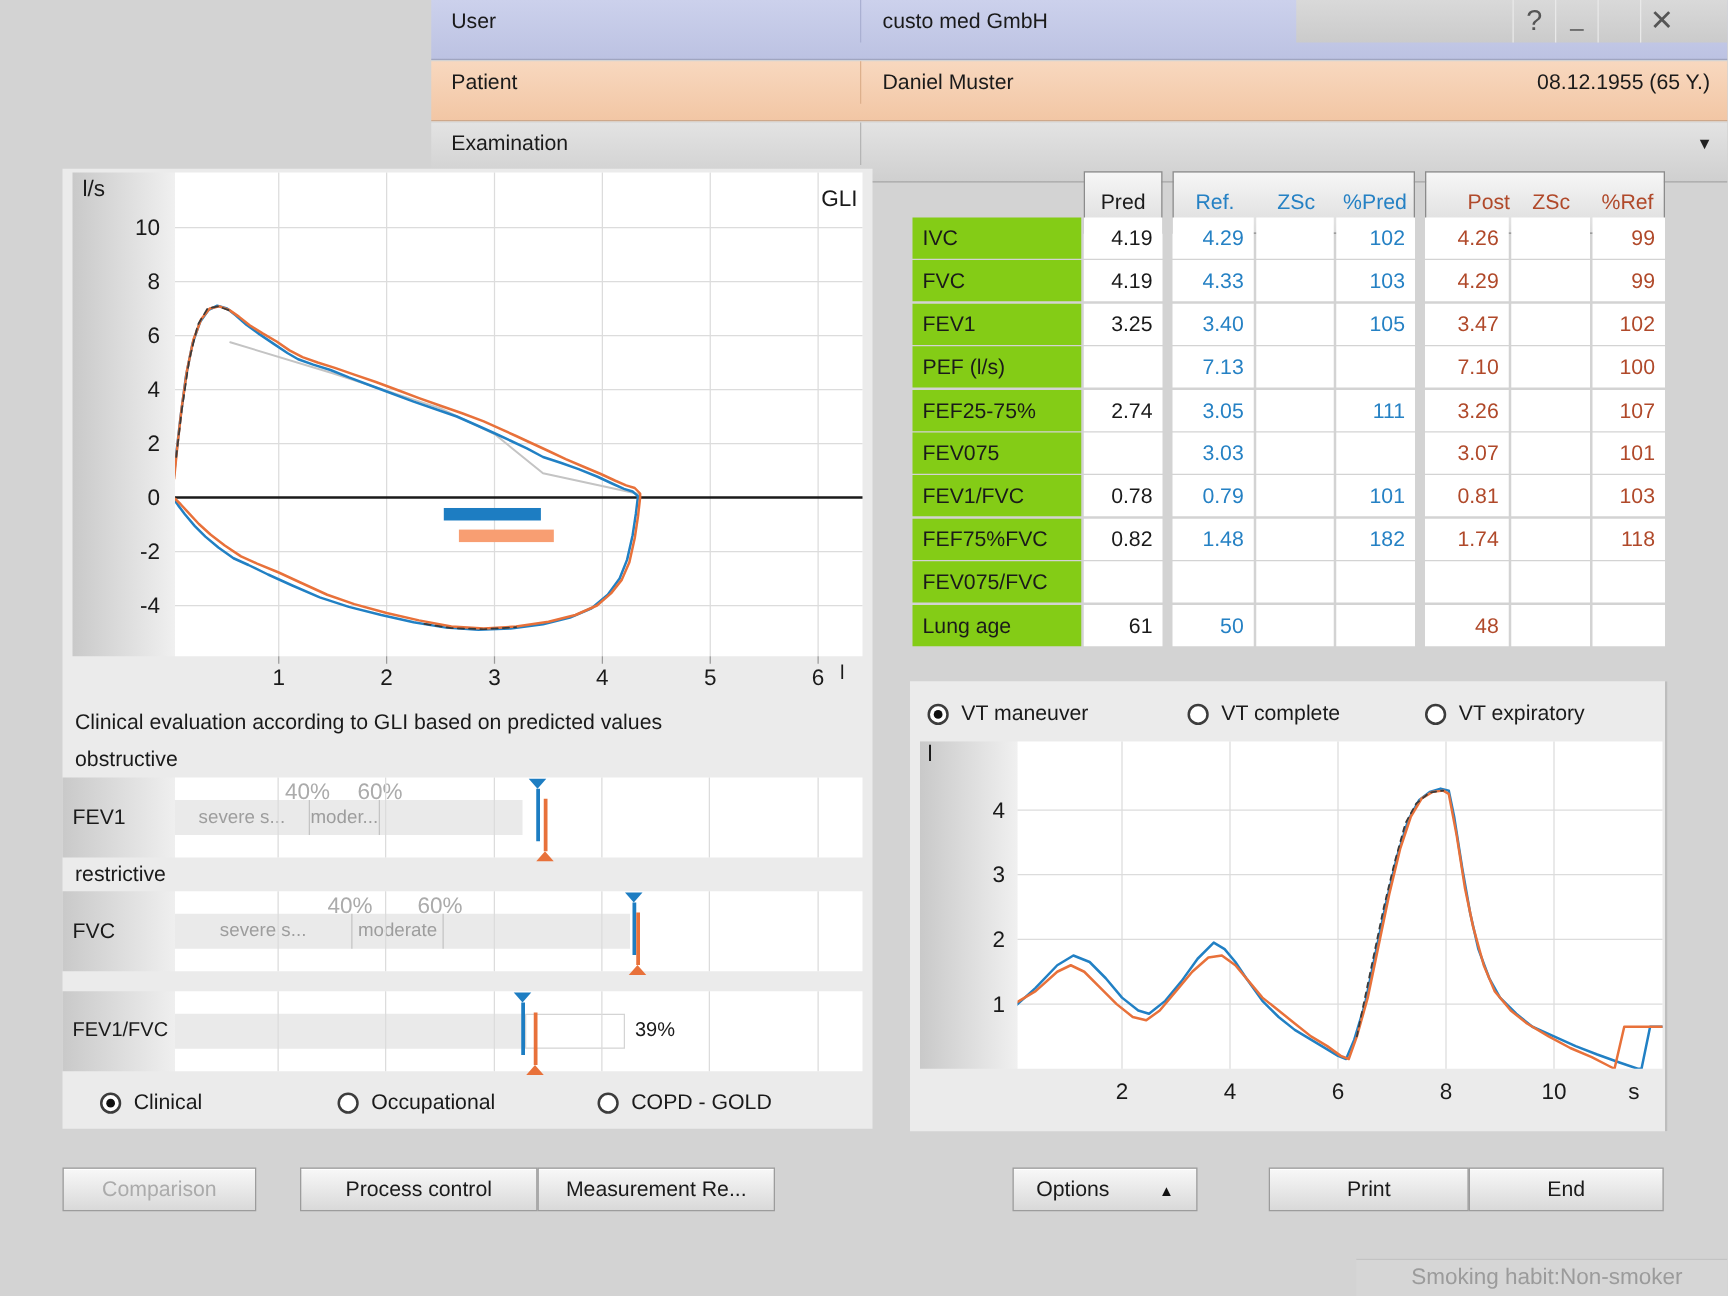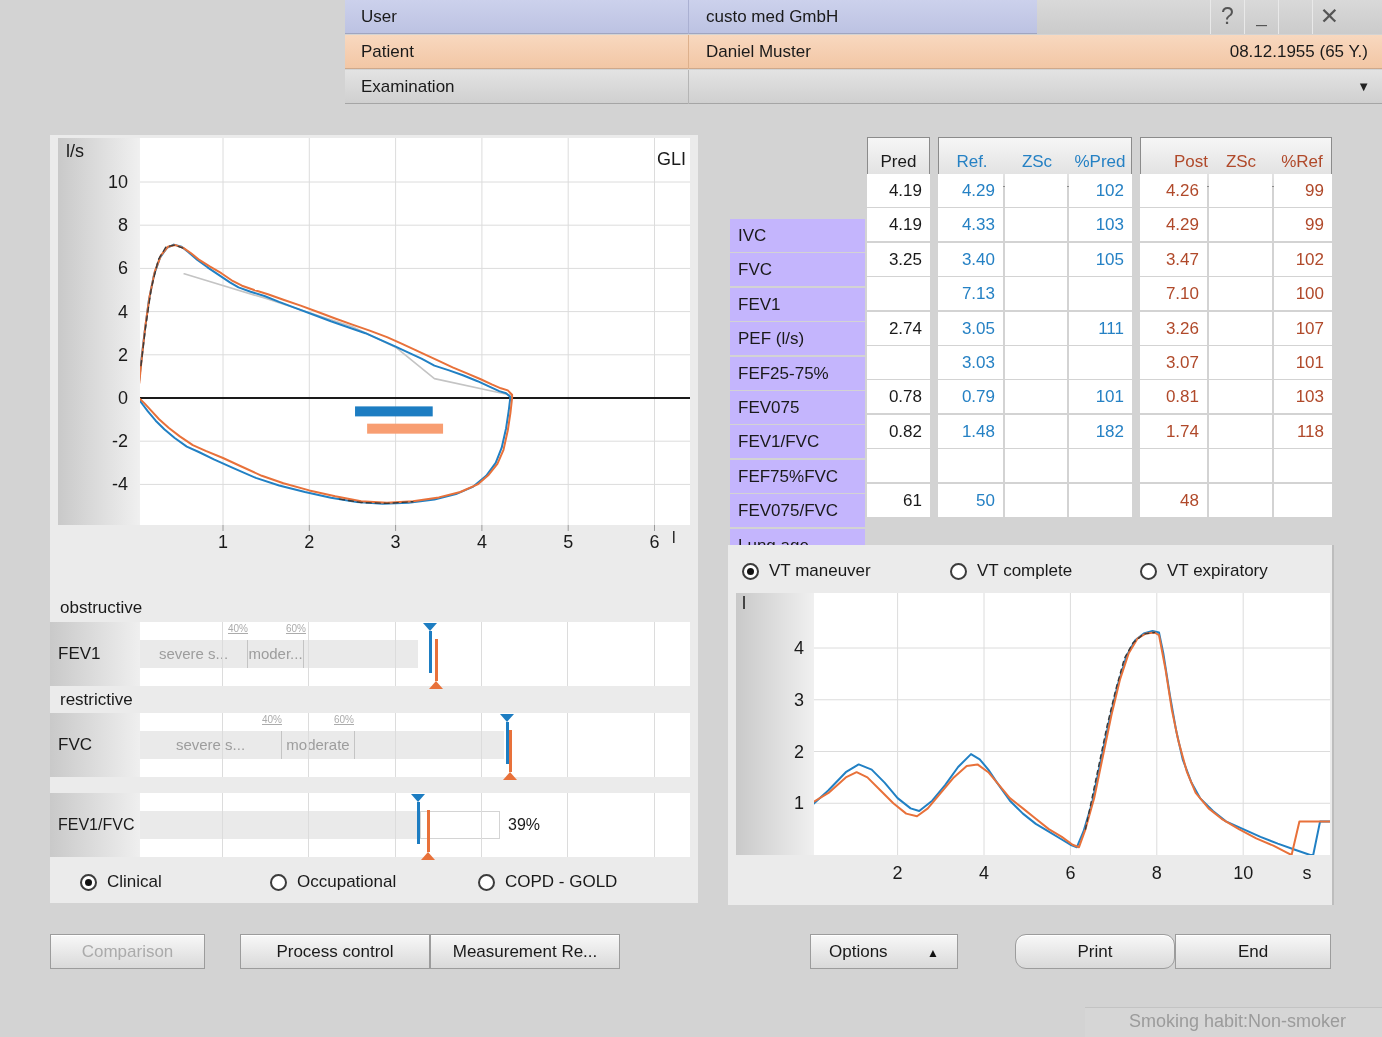--- a/index.html
+++ b/index.html
@@ -5,21 +5,21 @@
   * { margin:0; padding:0; box-sizing:border-box; }
   html,body { width:1382px; height:1037px; }
   body {
     position:relative; overflow:hidden;
     background:#d3d3d3;
     font-family:"Liberation Sans", sans-serif;
     color:#1a1a1a; font-size:17px;
   }
   
   .titlebar { position:absolute; left:345px; top:0; width:1037px; }
-  .trow3 { position:relative; height:34px; margin-bottom:1px; line-height:34px; }
+  .trow3 { position:relative; height:48px; margin-bottom:1px; line-height:34px; }
   .trow3 .lab { position:absolute; left:0; top:0; width:344px; height:34px; padding-left:16px; }
   .trow3 .val { position:absolute; left:345px; top:0; right:0; height:34px; padding-left:16px; }
   .row-user  { background:linear-gradient(#ccd1ec,#bcc2e2); box-shadow:inset 0 -1px 0 rgba(0,0,0,.15); }
   .row-user .val { right:346px; }
   .row-user .lab { border-right:1px solid #aab0d2; }
   .row-patient { background:linear-gradient(#f8d8bf,#f2c6a4); box-shadow:inset 0 -1px 0 rgba(0,0,0,.15); }
   .row-patient .lab { border-right:1px solid #ddb08c; }
   .row-exam { background:linear-gradient(#e3e3e3,#cfcfcf); box-shadow:inset 0 -1px 0 rgba(0,0,0,.2); }
   .row-exam .lab { border-right:1px solid #b5b5b5; }
   .pat-date { position:absolute; right:14px; top:0; }
@@ -32,38 +32,38 @@
   .panel-left { position:absolute; left:50px; top:135px; width:648px; height:768px; background:#ebebeb; }
   .panel-table { position:absolute; left:728px; top:135px; width:620px; height:398px; }
   .panel-vt { position:absolute; left:728px; top:545px; width:606px; height:360px; background:#ebebeb; border-right:2px solid #bdbdbd; }
   
   .eval-title { position:absolute; left:10px; font-size:17px; }
   .eval-row { position:absolute; left:0; width:648px; height:64px; }
   .eval-label-strip { position:absolute; left:0; top:0; width:90px; height:64px; background:linear-gradient(to right,#c9c9c9,#efefef); }
   .eval-label { position:absolute; left:8px; top:0; height:64px; line-height:64px; }
   .eval-grid { position:absolute; left:90px; top:0; width:550px; height:64px; background:#fff; }
   .eval-grid .vline { position:absolute; top:0; width:1px; height:100%; background:#dcdcdc; }
-  .pct-lab { position:absolute; top:1px; font-size:10px; color:#ababab;text-decoration:underline; }
+  .pct-lab { position:absolute; top:1px; font-size:18px; color:#ababab; }
   .sev-bar { position:absolute; top:18px; height:28px; left:0; background:#eaeaea; }
   .sev-seg { position:absolute; top:0; height:28px; line-height:28px; color:#9d9d9d; font-size:15px; text-align:center; border-right:1px solid #c4c4c4; overflow:hidden; white-space:nowrap; }
   .range-box { position:absolute; top:18px; height:28px; background:#fff; border:1px solid #d4d4d4; }
   .box-lab { position:absolute; top:18px; height:28px; line-height:28px; font-size:16px; }
   .marker { position:absolute; width:14px; top:0; height:64px; }
   .mk-line { position:absolute; left:5px; width:3px; }
   .mk-tri { position:absolute; left:0; width:0; height:0; border-left:7px solid transparent; border-right:7px solid transparent; }
   
   .radio-item { position:absolute; height:22px; display:flex; align-items:center; gap:10px; cursor:default; }
   .radio { width:17px; height:17px; border-radius:50%; border:2px solid #3c3c3c; background:#fff; position:relative; flex:none; }
   .radio.sel::after { content:""; position:absolute; left:3px; top:3px; width:7px; height:7px; border-radius:50%; background:#111; }
   
   .hbox { position:absolute; top:2px; height:50px; background:linear-gradient(#f6f6f6,#dcdcdc); border:1px solid #8b8b8b; display:flex; align-items:center; }
   .hbox span { display:block; text-align:center; }
   .trow { position:absolute; left:0; width:604px; height:33px; line-height:33px; }
   .tc { position:absolute; top:0; height:33px; background:#fff; text-align:right; padding-right:8px; }
-  .tc-label { left:2px; width:135px; background:#c4b5fd; text-align:left; padding-left:8px;margin-top:45px; }
+  .tc-label { left:2px; width:135px; background:#84cc16; text-align:left; padding-left:8px; }
   .tc-pred { left:139px; width:63px; }
   .tc-ref  { left:210px; width:65px; }
   .tc-zsc1 { left:277px; width:62px; }
   .tc-pp   { left:341px; width:63px; }
   .tc-post { left:412px; width:67px; }
   .tc-zsc2 { left:481px; width:63px; }
   .tc-pr   { left:546px; width:58px; }
   .blue-t { color:#2581c4; } .red-t { color:#b0492a; }
   
   .btn { position:absolute; height:35px; line-height:33px; text-align:center;
@@ -154,20 +154,21 @@
       <text x="431.9" y="413" text-anchor="middle" font-size="18" fill="#1a1a1a">4</text>
       <line x1="518.2" y1="390" x2="518.2" y2="396" stroke="#9a9a9a" stroke-width="1"></line>
       <text x="518.2" y="413" text-anchor="middle" font-size="18" fill="#1a1a1a">5</text>
       <line x1="604.5" y1="390" x2="604.5" y2="396" stroke="#9a9a9a" stroke-width="1"></line>
       <text x="604.5" y="413" text-anchor="middle" font-size="18" fill="#1a1a1a">6</text>
       <text x="16" y="22" font-size="18" fill="#1a1a1a">l/s</text>
       <text x="622" y="408" font-size="16" fill="#1a1a1a">l</text>
       <text x="636" y="30" text-anchor="end" font-size="18" fill="#1a1a1a">GLI</text>
     </svg>
 
+  <div class="eval-title" style="top:433px;">Clinical evaluation according to GLI based on predicted values</div>
   <div class="eval-title" style="top:463px;">obstructive</div>
 
   
   <div class="eval-row" style="top:487px;">
     <div class="eval-grid">
       <div class="pct-lab" style="left:88px;">40%</div>
       <div class="pct-lab" style="left:146px;">60%</div>
       <div class="sev-bar" style="width:278px;">
         <div class="sev-seg" style="left:0;width:108px;">severe s...</div>
         <div class="sev-seg" style="left:108px;width:56px;">moder...</div>
@@ -430,18 +431,18 @@
     </svg>
 </div>
 
 <button class="btn disabled" style="left:50px; top:934px; width:155px;">Comparison</button>
 <button class="btn" style="left:240px; top:934px; width:190px;">Process control</button>
 <button class="btn" style="left:430px; top:934px; width:190px;">Measurement Re...</button>
 <button class="btn" style="left:810px; top:934px; width:148px;">
   <span style="position:absolute;left:18px;top:0;">Options</span>
   <span class="opt-arrow">▲</span>
 </button>
-<button class="btn" style="left:1015px; top:934px; width:160px;border-radius:11px;">Print</button>
+<button class="btn" style="left:1015px; top:934px; width:160px;">Print</button>
 <button class="btn" style="left:1175px; top:934px; width:156px;">End</button>
 
 <div class="status-strip">
   <div class="status-text">Smoking habit:Non-smoker</div>
 </div>
 
 </body></html>

